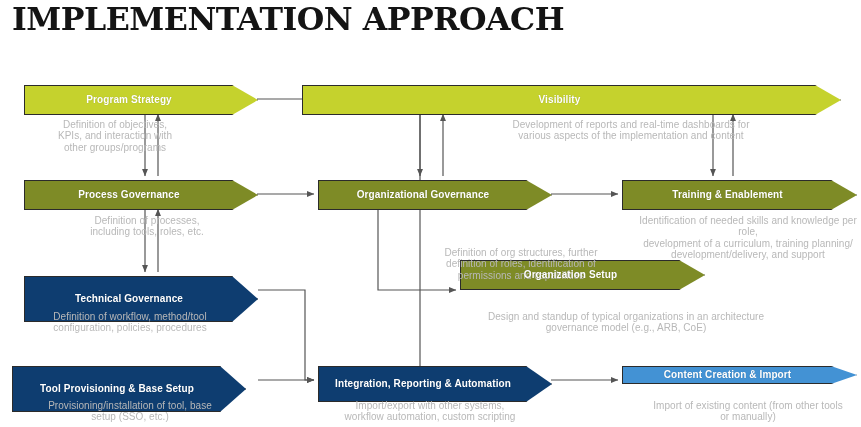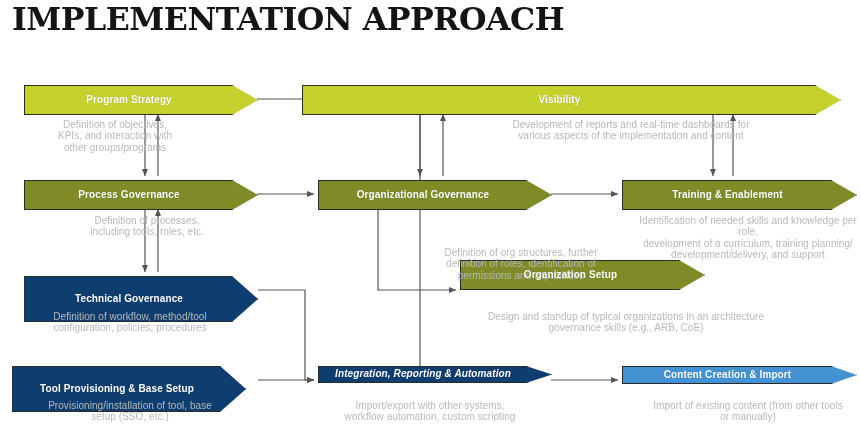--- a/index.html
+++ b/index.html
@@ -146,21 +146,21 @@
         <div class="lbl">Technical Governance</div>
       </div>
       <div class="node" style="left: 460px; top: 260px; width: 243px; height: 28px;">
         <div class="chev" style="background: rgb(126, 139, 38);"></div>
         <div class="lbl">Organization Setup</div>
       </div>
       <div class="node" style="left: 12px; top: 366px; width: 232px; height: 44px;">
         <div class="chev" style="background: rgb(14, 61, 112);"></div>
         <div class="lbl">Tool Provisioning &amp; Base Setup</div>
       </div>
-      <div class="node" style="left: 318px; top: 366px; width: 232px; height: 15px; font-style: italic;">
+      <div class="node" style="left: 318px; top: 366px; width: 232px; height: 34px;">
         <div class="chev" style="background: rgb(14, 61, 112);"></div>
         <div class="lbl">Integration, Reporting &amp; Automation</div>
       </div>
       <div class="node" style="left: 622px; top: 366px; width: 233px; height: 16px;">
         <div class="chev" style="background: rgb(67, 146, 212);"></div>
         <div class="lbl">Content Creation &amp; Import</div>
       </div>
     </div>
   <div id="caption-layer">
       <div class="caption" style="left: 30px; top: 119px; width: 170px;">Definition of objectives,
@@ -172,21 +172,21 @@
 including tools, roles, etc.</div>
       <div class="caption" style="left: 411px; top: 215px; width: 220px; margin-top: 32px;">Definition of org structures, further
 definition of roles, identification of
 permissions and capabilities</div>
       <div class="caption" style="left: 628px; top: 215px; width: 240px;">Identification of needed skills and knowledge per role,
 development of a curriculum, training planning/
 development/delivery, and support</div>
       <div class="caption" style="left: 30px; top: 311px; width: 200px;">Definition of workflow, method/tool
 configuration, policies, procedures</div>
       <div class="caption" style="left: 466px; top: 311px; width: 320px;">Design and standup of typical organizations in an architecture
-governance skills (e.g., ARB, CoE)</div>
+governance model (e.g., ARB, CoE)</div>
       <div class="caption" style="left: 30px; top: 400px; width: 200px;">Provisioning/installation of tool, base
 setup (SSO, etc.)</div>
       <div class="caption" style="left: 320px; top: 400px; width: 220px;">Import/export with other systems,
 workflow automation, custom scripting</div>
       <div class="caption" style="left: 628px; top: 400px; width: 240px;">Import of existing content (from other tools
 or manually)</div>
     </div>
 
 </div>
 

